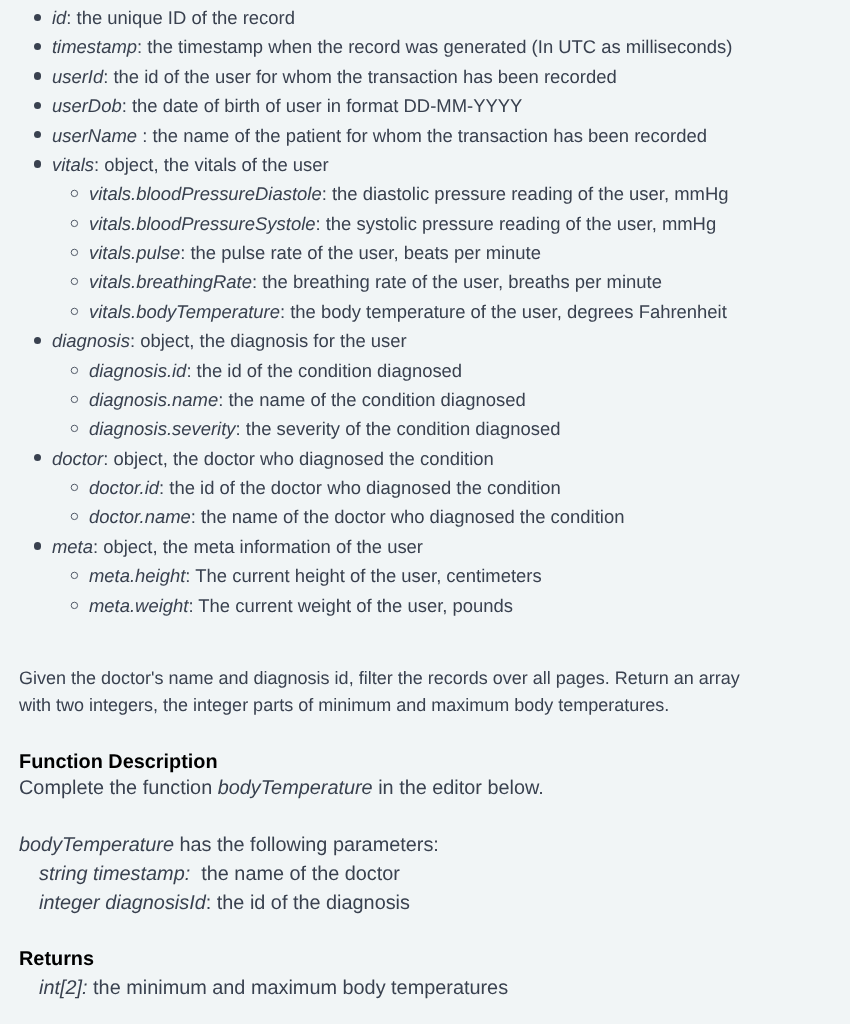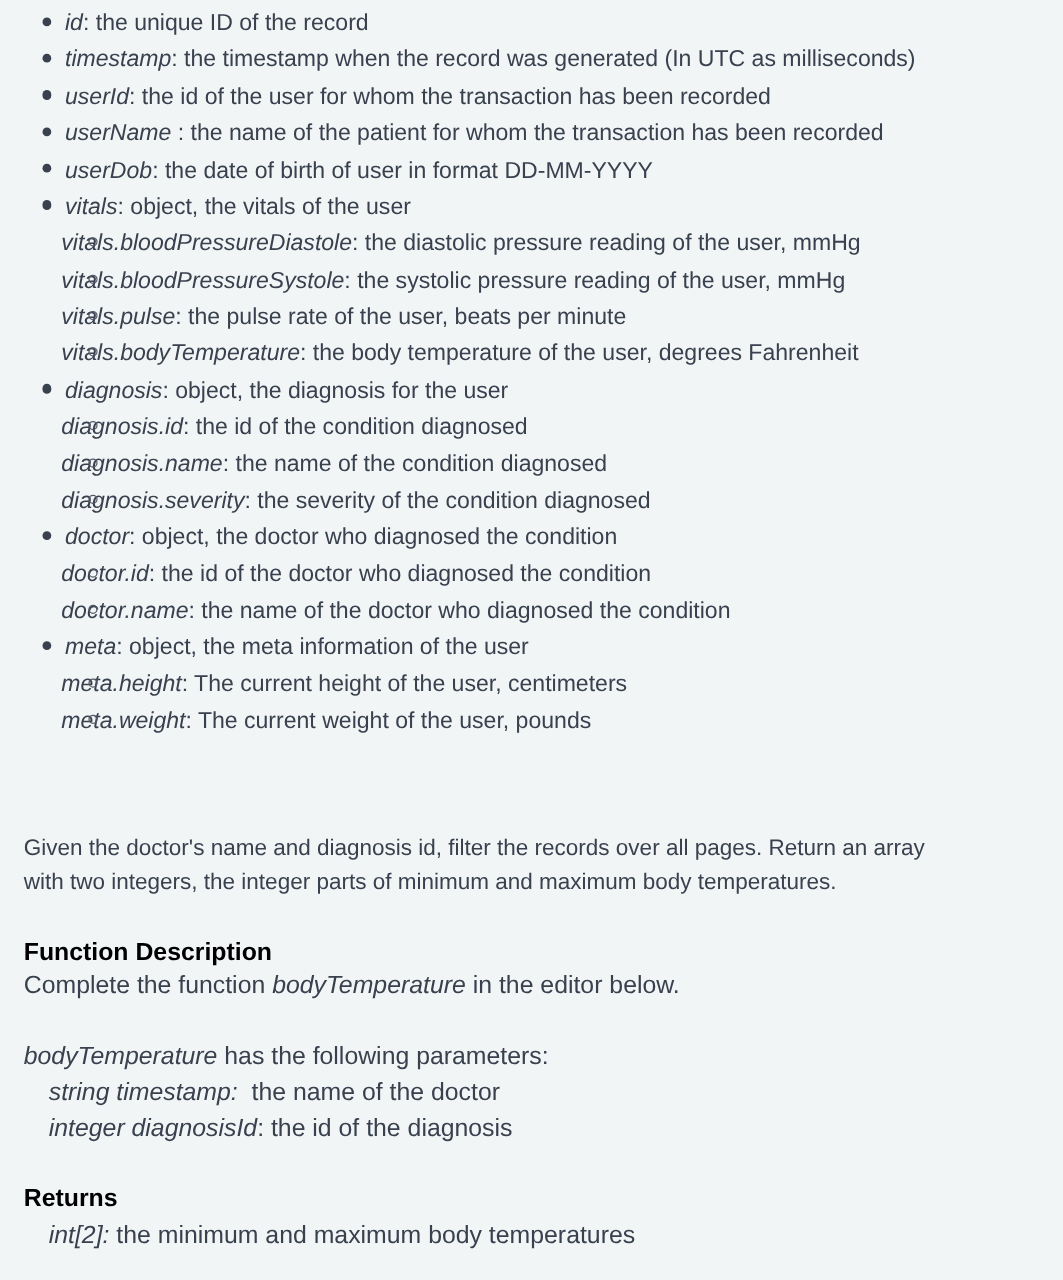--- a/index.html
+++ b/index.html
@@ -11,49 +11,52 @@
     color:#39414f;
     overflow:hidden;
     -webkit-font-smoothing:antialiased;
     text-rendering:geometricPrecision;
   }
   .page{position:relative;width:850px;height:1024px;}
   ul{margin:0;padding:0;list-style:none;}
   .flist{position:absolute;left:0;top:3px;width:850px;}
   .frow{position:relative;height:29.38px;font-size:18.45px;line-height:29.38px;white-space:nowrap;}
   .frow.l1{padding-left:52px;}
-  .frow.l2{padding-left:49px;}
+  .frow.l2{padding-left:89px;}
   .bullet{position:absolute;width:7.2px;height:7.2px;border-radius:50%;background:#39414f;left:33.7px;top:10.6px;}
   .circle{position:absolute;left:70.3px;top:10.1px;width:9px;height:9px;overflow:visible;}
   em{font-style:italic;}
   .para{position:absolute;left:19px;font-size:18px;line-height:26.6px;}
   .hd{font-weight:700;color:#000000;}
   .blk{position:absolute;left:19px;font-size:19.86px;line-height:26.6px;white-space:nowrap;}
   .ind{padding-left:20px;}
 </style>
 </head>
 <body>
 
 <div class="page">
   <ul class="flist" id="field-list">
       <li class="frow l1"><span class="bullet" style="background: rgb(57, 65, 79);"></span><em>id</em><span>: the unique ID of the record</span></li>
       <li class="frow l1"><span class="bullet" style="background: rgb(57, 65, 79);"></span><em>timestamp</em><span>: the timestamp when the record was generated (In UTC as milliseconds)</span></li>
       <li class="frow l1"><span class="bullet" style="background: rgb(57, 65, 79);"></span><em>userId</em><span>: the id of the user for whom the transaction has been recorded</span></li>
+      <li class="frow l1"><span class="bullet" style="background: rgb(57, 65, 79);"></span><em>userDob</em><span>: the date of birth of user in format DD-MM-YYYY</span></li>
       <li class="frow l1"><span class="bullet" style="background: rgb(57, 65, 79);"></span><em>userName</em><span> : the name of the patient for whom the transaction has been recorded</span></li>
-      <li class="frow l1"><span class="bullet" style="background: rgb(57, 65, 79);"></span><em>userDob</em><span>: the date of birth of user in format DD-MM-YYYY</span></li>
       <li class="frow l1"><span class="bullet" style="background: rgb(57, 65, 79);"></span><em>vitals</em><span>: object, the vitals of the user</span></li>
       <li class="frow l2"><svg class="circle" width="9" height="9">
           <circle cx="4.4" cy="4.4" r="3.2" fill="none" stroke="#525a68" stroke-width="1.0"></circle>
         </svg><em>vitals.bloodPressureDiastole</em><span>: the diastolic pressure reading of the user, mmHg</span></li>
       <li class="frow l2"><svg class="circle" width="9" height="9">
           <circle cx="4.4" cy="4.4" r="3.2" fill="none" stroke="#525a68" stroke-width="1.0"></circle>
         </svg><em>vitals.bloodPressureSystole</em><span>: the systolic pressure reading of the user, mmHg</span></li>
       <li class="frow l2"><svg class="circle" width="9" height="9">
           <circle cx="4.4" cy="4.4" r="3.2" fill="none" stroke="#525a68" stroke-width="1.0"></circle>
         </svg><em>vitals.pulse</em><span>: the pulse rate of the user, beats per minute</span></li>
+      <li class="frow l2"><svg class="circle" width="9" height="9">
+          <circle cx="4.4" cy="4.4" r="3.2" fill="none" stroke="#525a68" stroke-width="1.0"></circle>
+        </svg><em>vitals.breathingRate</em><span>: the breathing rate of the user, breaths per minute</span></li>
       <li class="frow l2"><svg class="circle" width="9" height="9">
           <circle cx="4.4" cy="4.4" r="3.2" fill="none" stroke="#525a68" stroke-width="1.0"></circle>
         </svg><em>vitals.bodyTemperature</em><span>: the body temperature of the user, degrees Fahrenheit</span></li>
       <li class="frow l1"><span class="bullet" style="background: rgb(57, 65, 79);"></span><em>diagnosis</em><span>: object, the diagnosis for the user</span></li>
       <li class="frow l2"><svg class="circle" width="9" height="9">
           <circle cx="4.4" cy="4.4" r="3.2" fill="none" stroke="#525a68" stroke-width="1.0"></circle>
         </svg><em>diagnosis.id</em><span>: the id of the condition diagnosed</span></li>
       <li class="frow l2"><svg class="circle" width="9" height="9">
           <circle cx="4.4" cy="4.4" r="3.2" fill="none" stroke="#525a68" stroke-width="1.0"></circle>
         </svg><em>diagnosis.name</em><span>: the name of the condition diagnosed</span></li>

